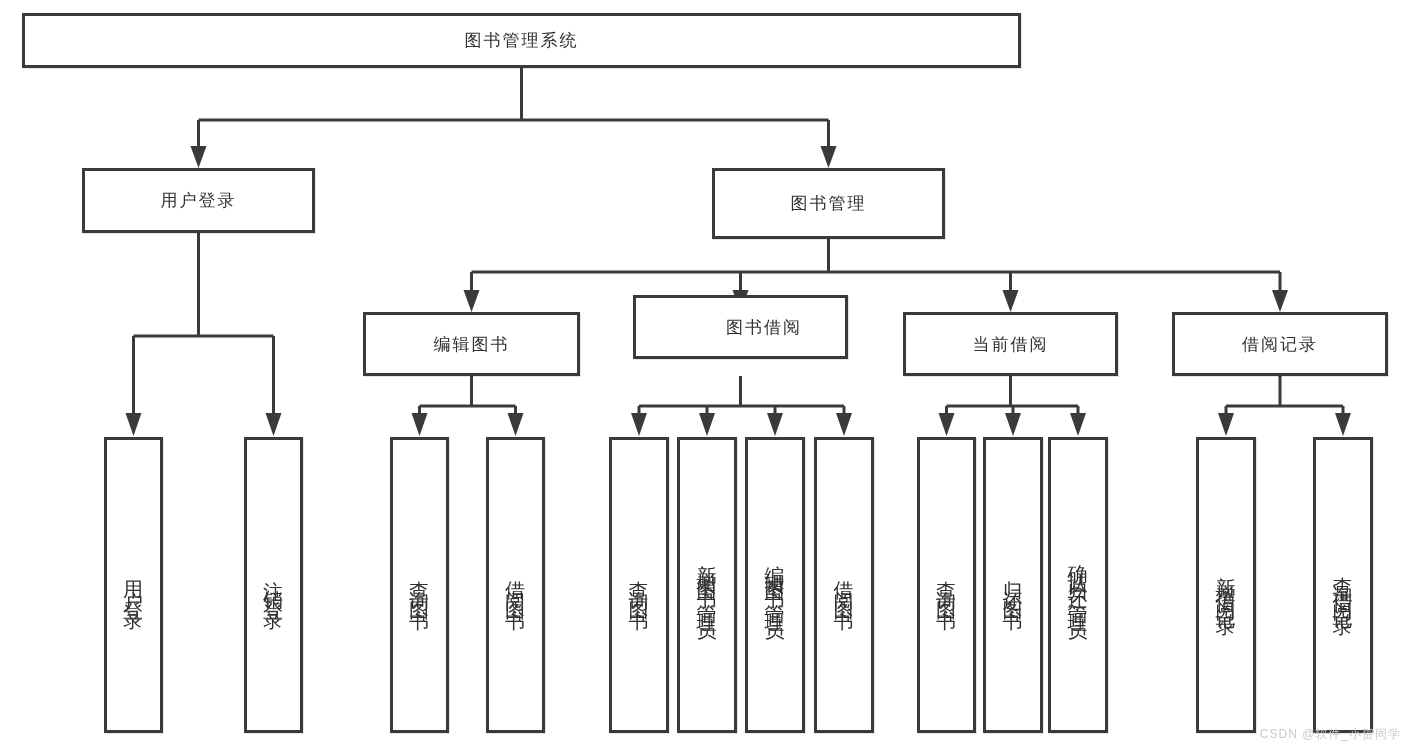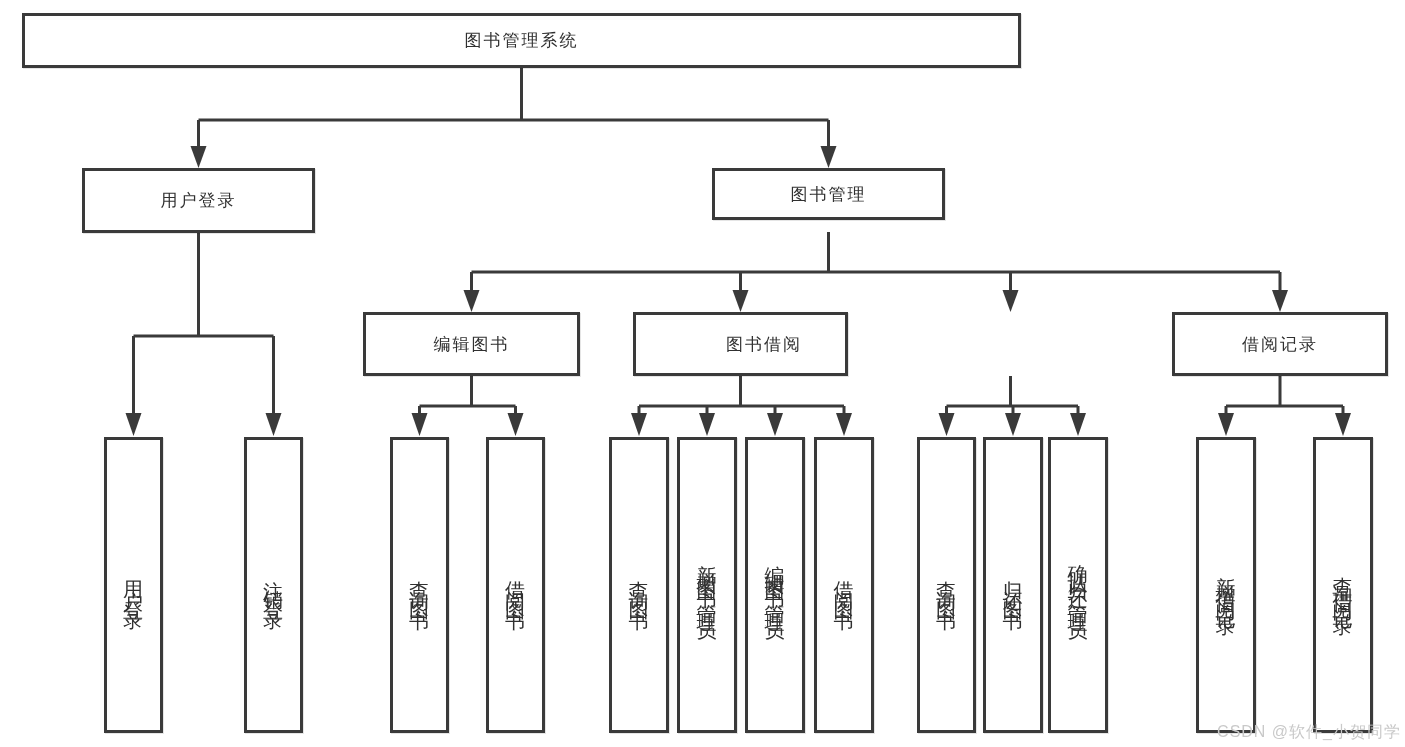--- a/index.html
+++ b/index.html
@@ -44,21 +44,21 @@
     line-height: 1;
     white-space: nowrap;
   }
   .vnode.long .vlabel {
     letter-spacing: 8px;
   }
   #watermark {
     position: absolute;
     right: 4px;
     bottom: 4px;
-    font-size: 16px;
+    font-size: 12px;
     color: var(--watermark, #c9c9c9);
     letter-spacing: 1px;
     white-space: nowrap;
     z-index: 5;
     margin-top: 8px;
   }
 </style>
 </head>
 <body>
 
@@ -111,29 +111,32 @@
     </g>
   </svg>
 
   <div class="node" style="left:22px; top:13px; width:999px; height:55px;">
     <span class="hlabel">图书管理系统</span>
   </div>
 
   <div class="node" style="left:82px; top:168px; width:233px; height:65px;">
     <span class="hlabel">用户登录</span>
   </div>
-  <div class="node" style="left:712px; top:168px; width:233px; height:52px;">
+  <div class="node" style="left:712px; top:168px; width:233px; height:71px;">
     <span class="hlabel">图书管理</span>
   </div>
 
   <div class="node" style="left:363px; top:312px; width:217px; height:64px;">
     <span class="hlabel">编辑图书</span>
   </div>
-  <div class="node" style="left:633px; top:312px; width:215px; height:64px;padding-left:47px;">
+  <div class="node" style="left:633px; top:295px; width:215px; height:64px;padding-left:47px;">
     <span class="hlabel">图书借阅</span>
+  </div>
+  <div class="node" style="left:903px; top:312px; width:215px; height:64px;">
+    <span class="hlabel">当前借阅</span>
   </div>
   <div class="node" style="left:1172px; top:312px; width:216px; height:64px;">
     <span class="hlabel">借阅记录</span>
   </div>
 
   <div class="node vnode" style="left:104px; top:437px; width:59px; height:296px;">
     <span class="vlabel">用户登录</span>
   </div>
   <div class="node vnode" style="left:244px; top:437px; width:59px; height:296px;">
     <span class="vlabel">注销登录</span>

